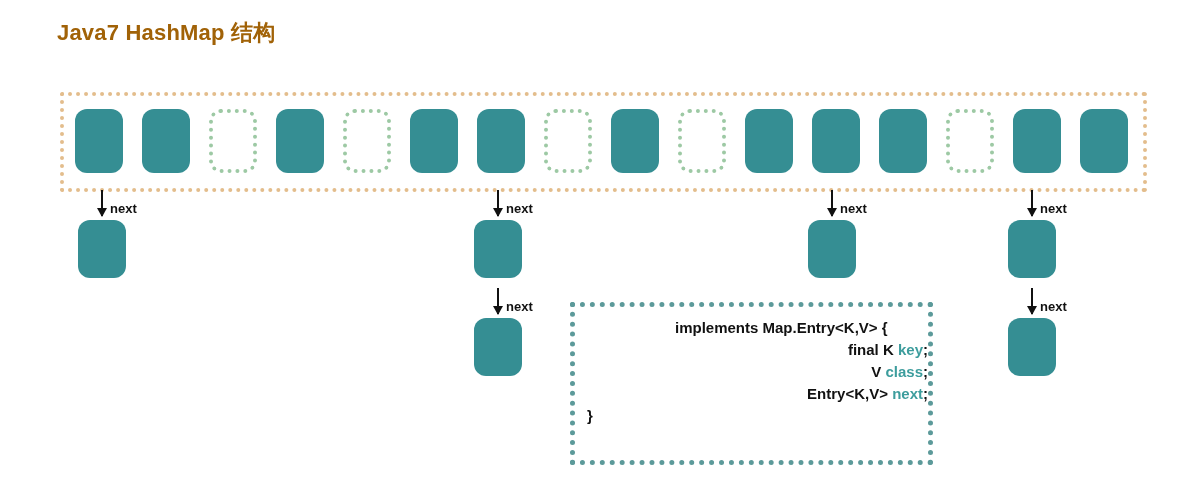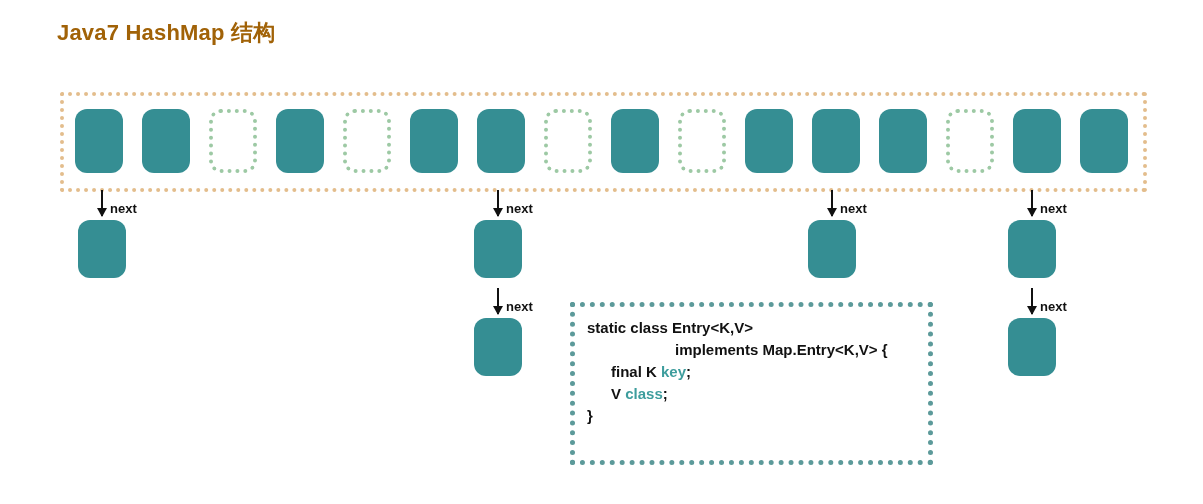--- a/index.html
+++ b/index.html
@@ -110,21 +110,21 @@
     font-family: "Liberation Sans", sans-serif;
     font-size: 15px;
     font-weight: bold;
     color: #111111;
     line-height: 22px;
     white-space: pre;
   }
   .code-line .kw-field {
     color: #3d9d9d;
   }
-  .indent1 { padding-left: 24px; }
+  .indent1 { padding-left: 24px; text-align: right; }
   .indent2 { padding-left: 88px; }
 </style>
 </head>
 <body>
 
 <div id="page-title">Java7 HashMap 结构</div>
 
 <div id="bucket-array">
   <div id="bucket-cells">
     <div class="cell filled"></div>
@@ -164,23 +164,23 @@
 
 <div class="arrow" style="left:1031px; top:190px; height:26px;"></div>
 <div class="arrow-label" style="left:1040px; top:201px;">next</div>
 <div class="node" style="left:1008px; top:220px;"></div>
 
 <div class="arrow" style="left:1031px; top:288px; height:26px;"></div>
 <div class="arrow-label" style="left:1040px; top:299px;">next</div>
 <div class="node" style="left:1008px; top:318px;"></div>
 
 <div id="code-box">
-  <div class="code-line">static class Entry&lt;K,V&gt;</div>
   <div class="code-line indent2">implements Map.Entry&lt;K,V&gt; {</div>
 
   <div class="code-line indent1"><span>final K </span><span class="kw-field">key</span><span>;</span></div>
 
   <div class="code-line indent1"><span>V </span><span class="kw-field">class</span><span>;</span></div>
 
+  <div class="code-line indent1"><span>Entry&lt;K,V&gt; </span><span class="kw-field">next</span><span>;</span></div>
 
 
   <div class="code-line">}</div>
 </div>
 
 </body></html>

